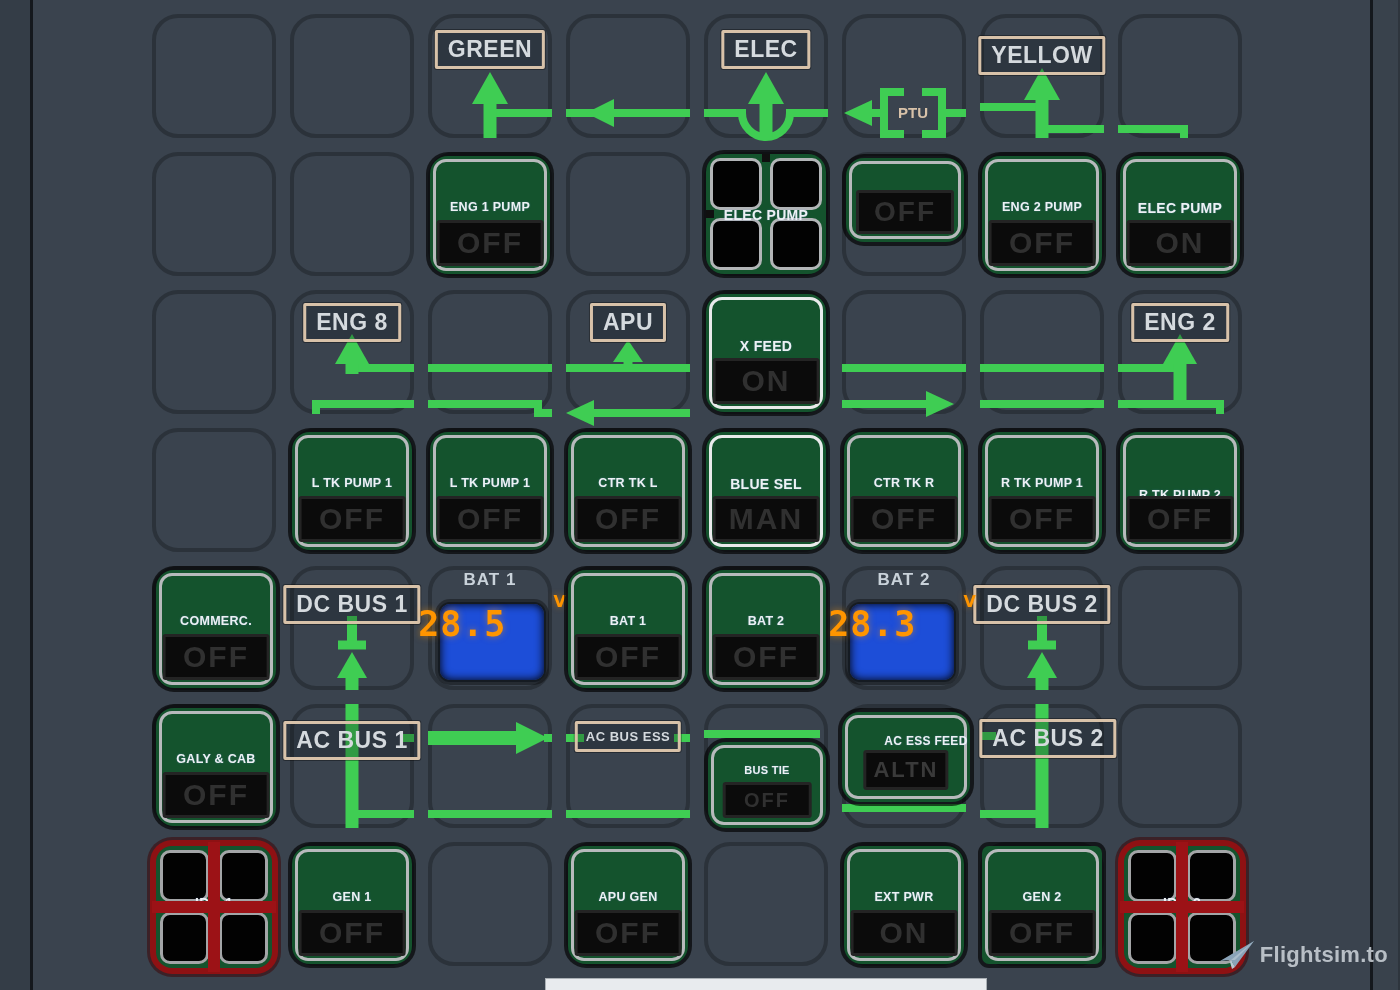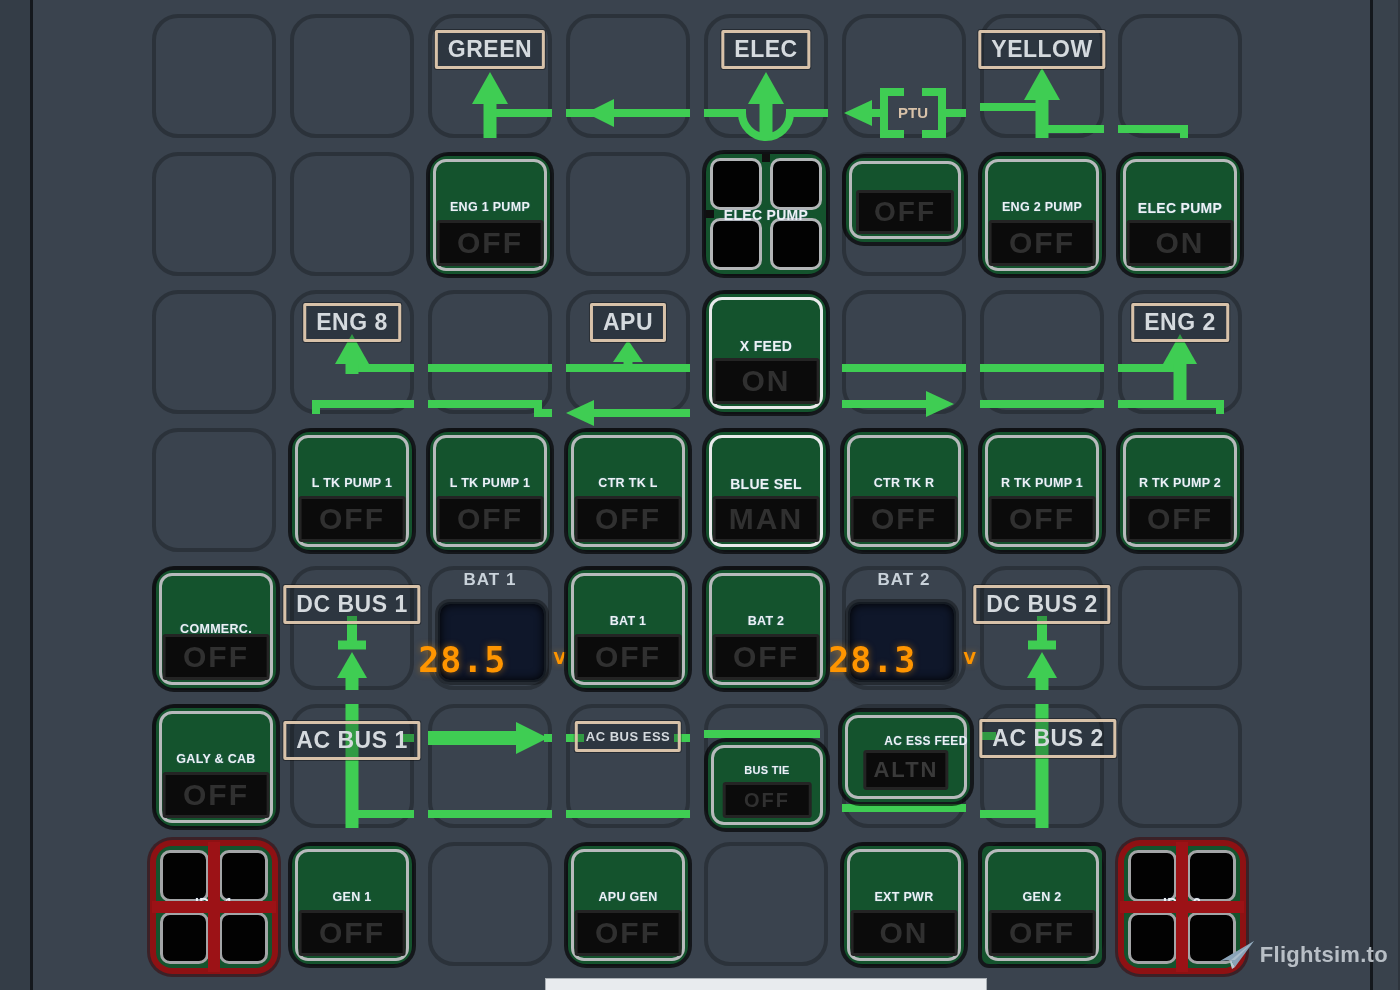--- a/index.html
+++ b/index.html
@@ -43,23 +43,23 @@
   .btn.v-idg .quadgrid div{border-color:#a3a5a7;}
   .crossv,.crossh{position:absolute;background:#9c1216;z-index:3;}
   .crossv{top:-4px;bottom:-4px;left:50%;width:12px;transform:translateX(-50%);}
   .crossh{left:-4px;right:-4px;top:50%;height:12px;transform:translateY(-50%);}
   .btn.v-quad .crossv,.btn.v-quad .crossh{background:#101010;width:8px;height:8px;}
   .btn.v-quad .crossh{height:8px;left:0;right:0;}
   .btn.v-quad .crossv{width:8px;top:0;bottom:0;}
   
   .disp-title{position:absolute;transform:translateX(-50%);z-index:3;
               color:#c9d2da;font-weight:bold;font-size:17px;letter-spacing:1px;}
-  .lcd{position:absolute;z-index:3;background:#0f172a;border-radius:12px;
+  .lcd{position:absolute;z-index:3;background:#1d4ed8;border-radius:12px;
        border:2px solid #151b22;box-shadow:inset 0 0 10px #000,0 0 0 3px rgba(0,0,0,.35);
-       display:flex;align-items:flex-end;justify-content:center;gap:42px;}
+       display:flex;align-items:flex-start;justify-content:center;gap:42px;}
   .lcd .val{color:#ff9500;font-family:"DejaVu Sans Mono",monospace;font-weight:bold;
             font-size:35px;letter-spacing:1px;text-shadow:0 0 7px rgba(255,150,0,.55);}
   .lcd .unit{color:#ff9500;font-family:"DejaVu Sans",sans-serif;font-weight:bold;
              font-size:16px;margin-left:5px;position:relative;top:-12px;
              text-shadow:0 0 6px rgba(255,150,0,.5);}
   
   #watermark{position:absolute;right:12px;bottom:20px;z-index:9;display:flex;
              align-items:center;gap:6px;color:rgba(212,218,224,.82);
              font-weight:bold;font-size:22px;letter-spacing:.3px;}
   
@@ -191,21 +191,21 @@
       <polygon points="926,391 926,417 954,404" fill="#3fcd53"></polygon>
       <polygon points="1163,364 1197,364 1180,334" fill="#3fcd53"></polygon>
       <polygon points="337,678 367,678 352,652" fill="#3fcd53"></polygon>
       <polygon points="1027,678 1057,678 1042,652" fill="#3fcd53"></polygon>
       <polygon points="516,722 516,754 548,738" fill="#3fcd53"></polygon>
       <text x="913" y="118" fill="#d8c2a9" font-size="15" font-weight="bold" text-anchor="middle">PTU</text>
     </svg>
   <div id="widgets">
       <div class="syslabel" style="left: 490px; top: 30px;">GREEN</div>
       <div class="syslabel" style="left: 766px; top: 30px;">ELEC</div>
-      <div class="syslabel" style="left: 1042px; top: 30px;">YELLOW</div>
+      <div class="syslabel" style="left: 1042px; top: 36px;">YELLOW</div>
       <div class="syslabel" style="left: 352px; top: 303px;">ENG 8</div>
       <div class="syslabel" style="left: 628px; top: 303px;">APU</div>
       <div class="syslabel" style="left: 1180px; top: 303px;">ENG 2</div>
       <div class="syslabel" style="left: 352px; top: 585px;">DC BUS 1</div>
       <div class="syslabel" style="left: 1042px; top: 585px;">DC BUS 2</div>
       <div class="syslabel" style="left: 352px; top: 721px;">AC BUS 1</div>
       <div class="syslabel fs13" style="left: 628px; top: 721px;">AC BUS ESS</div>
       <div class="syslabel" style="left: 1048px; top: 719px;">AC BUS 2</div>
       <div class="disp-title" style="left: 490px; top: 570px;">BAT 1</div>
       <div class="lcd" style="left: 438px; top: 602px; width: 104px; height: 76px;">
@@ -277,26 +277,26 @@
         <div class="btnlabel" style="top: 44px;">CTR TK R</div>
         <div class="ann" style="width: 84%; height: 40px; bottom: 8px; font-size: 30px;">OFF</div>
       </div>
       <div class="btn v-std" style="left: 982px; top: 432px; width: 120px; height: 118px;">
         <div class="ring"></div>
         <div class="btnlabel" style="top: 44px;">R TK PUMP 1</div>
         <div class="ann" style="width: 84%; height: 40px; bottom: 8px; font-size: 30px;">OFF</div>
       </div>
       <div class="btn v-std" style="left: 1120px; top: 432px; width: 120px; height: 118px;">
         <div class="ring"></div>
-        <div class="btnlabel" style="top: 44px;">R TK PUMP 2</div>
+        <div class="btnlabel" style="top: 56px;">R TK PUMP 2</div>
         <div class="ann" style="width: 84%; height: 40px; bottom: 8px; font-size: 30px;">OFF</div>
       </div>
       <div class="btn v-std" style="left: 156px; top: 570px; width: 120px; height: 118px;">
         <div class="ring"></div>
-        <div class="btnlabel" style="top: 52px;">COMMERC.</div>
+        <div class="btnlabel" style="top: 44px;">COMMERC.</div>
         <div class="ann" style="width: 84%; height: 40px; bottom: 8px; font-size: 30px;">OFF</div>
       </div>
       <div class="btn v-std" style="left: 568px; top: 570px; width: 120px; height: 118px;">
         <div class="ring"></div>
         <div class="btnlabel" style="top: 44px;">BAT 1</div>
         <div class="ann" style="width: 84%; height: 40px; bottom: 8px; font-size: 30px;">OFF</div>
       </div>
       <div class="btn v-std" style="left: 706px; top: 570px; width: 120px; height: 118px;">
         <div class="ring"></div>
         <div class="btnlabel" style="top: 44px;">BAT 2</div>

